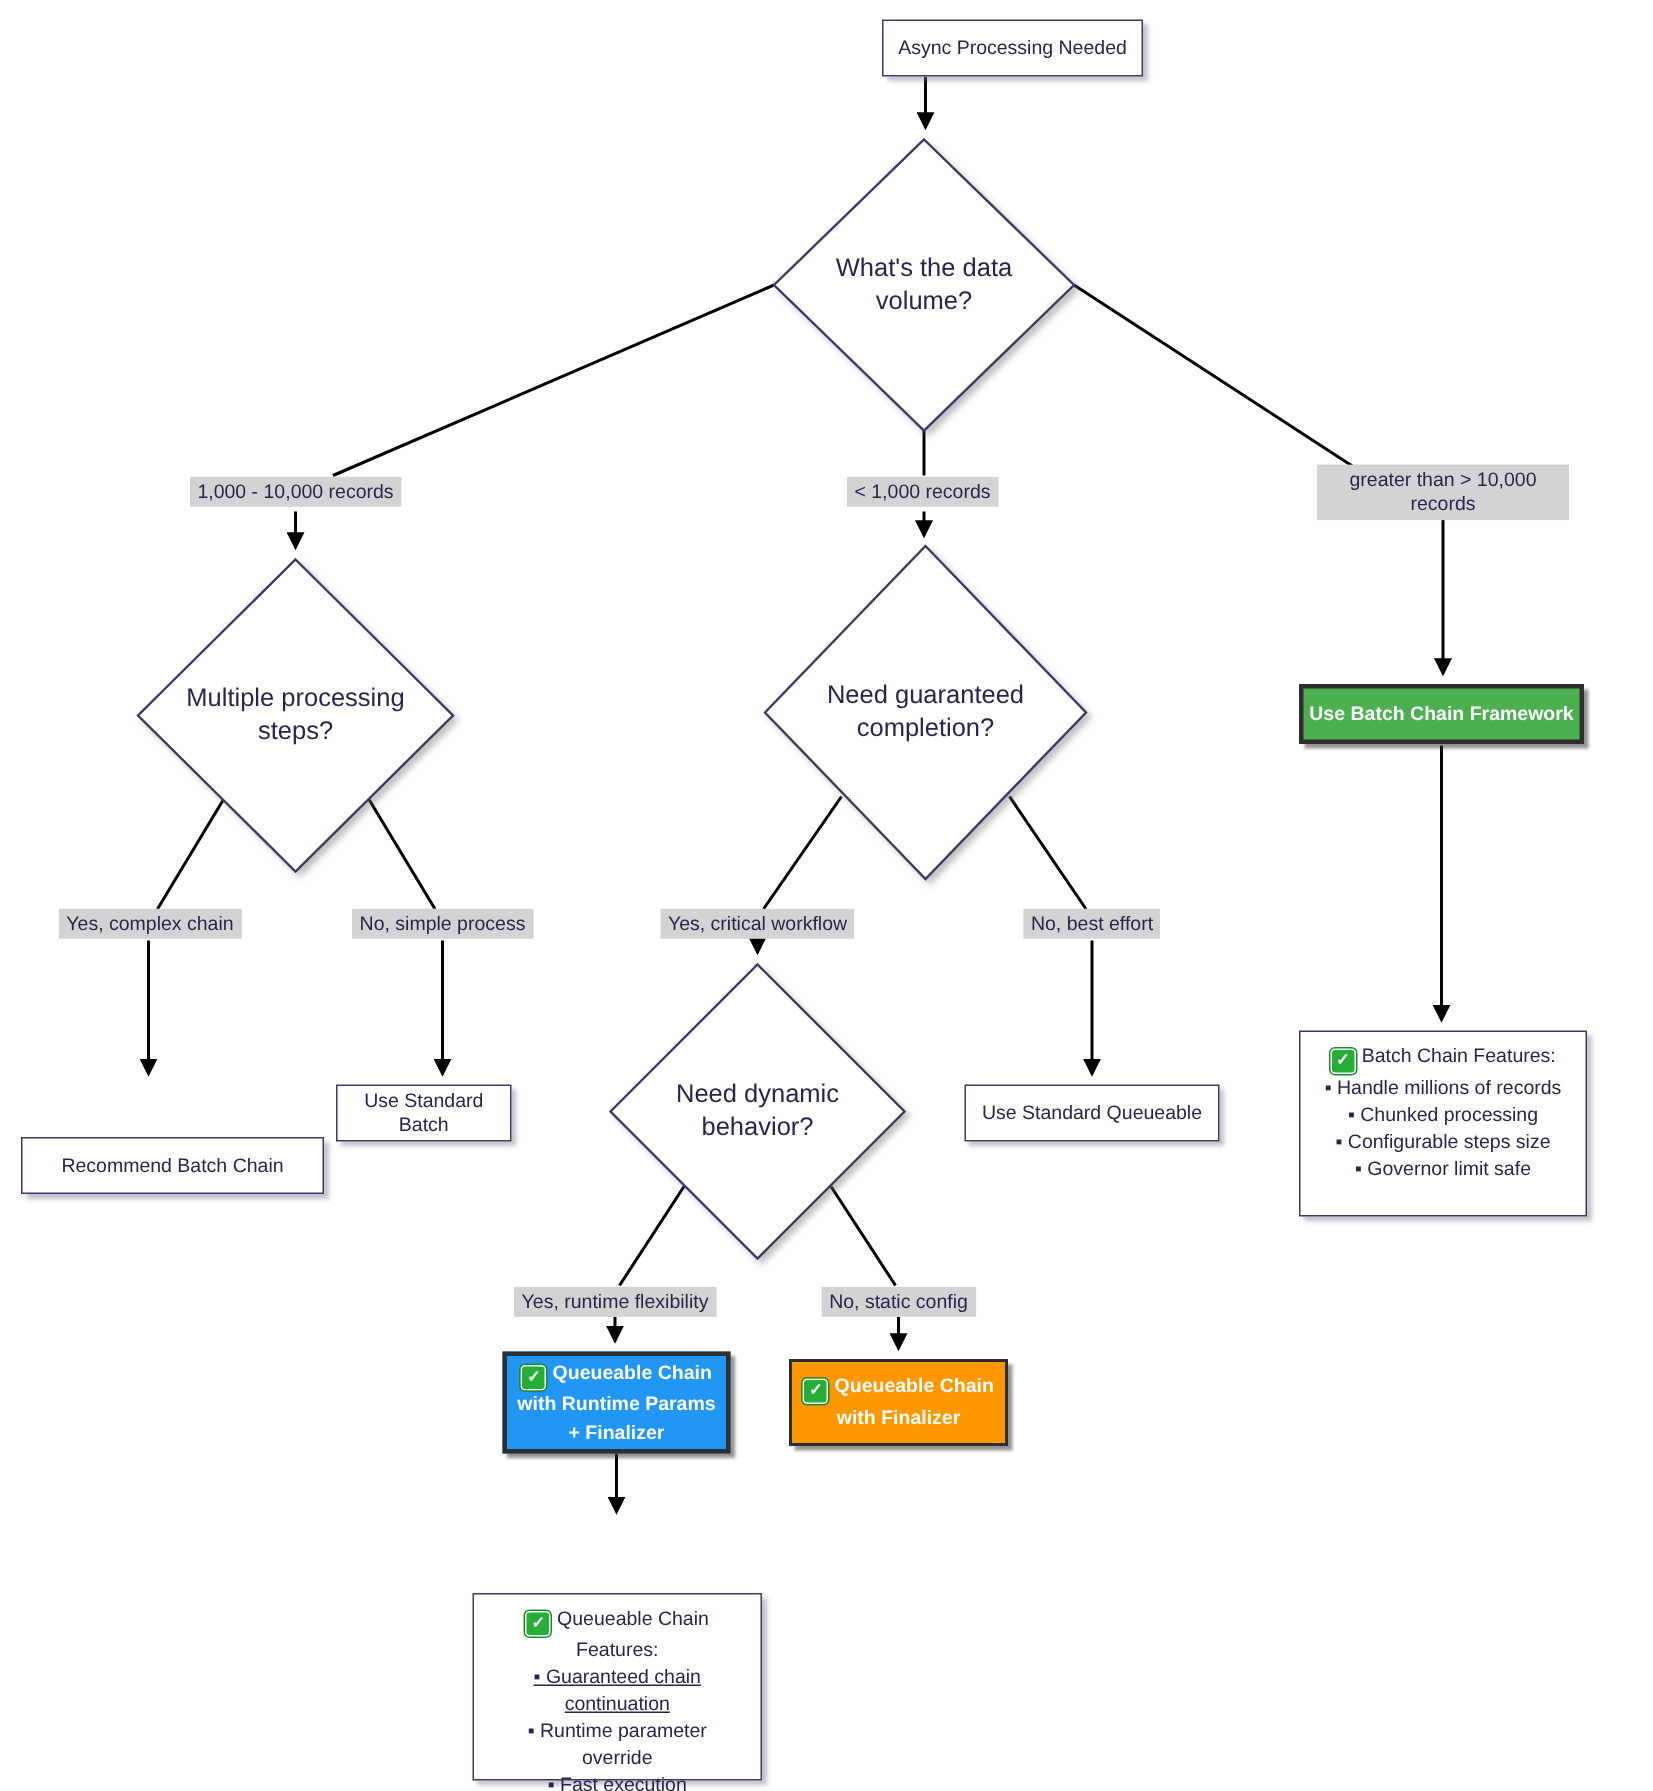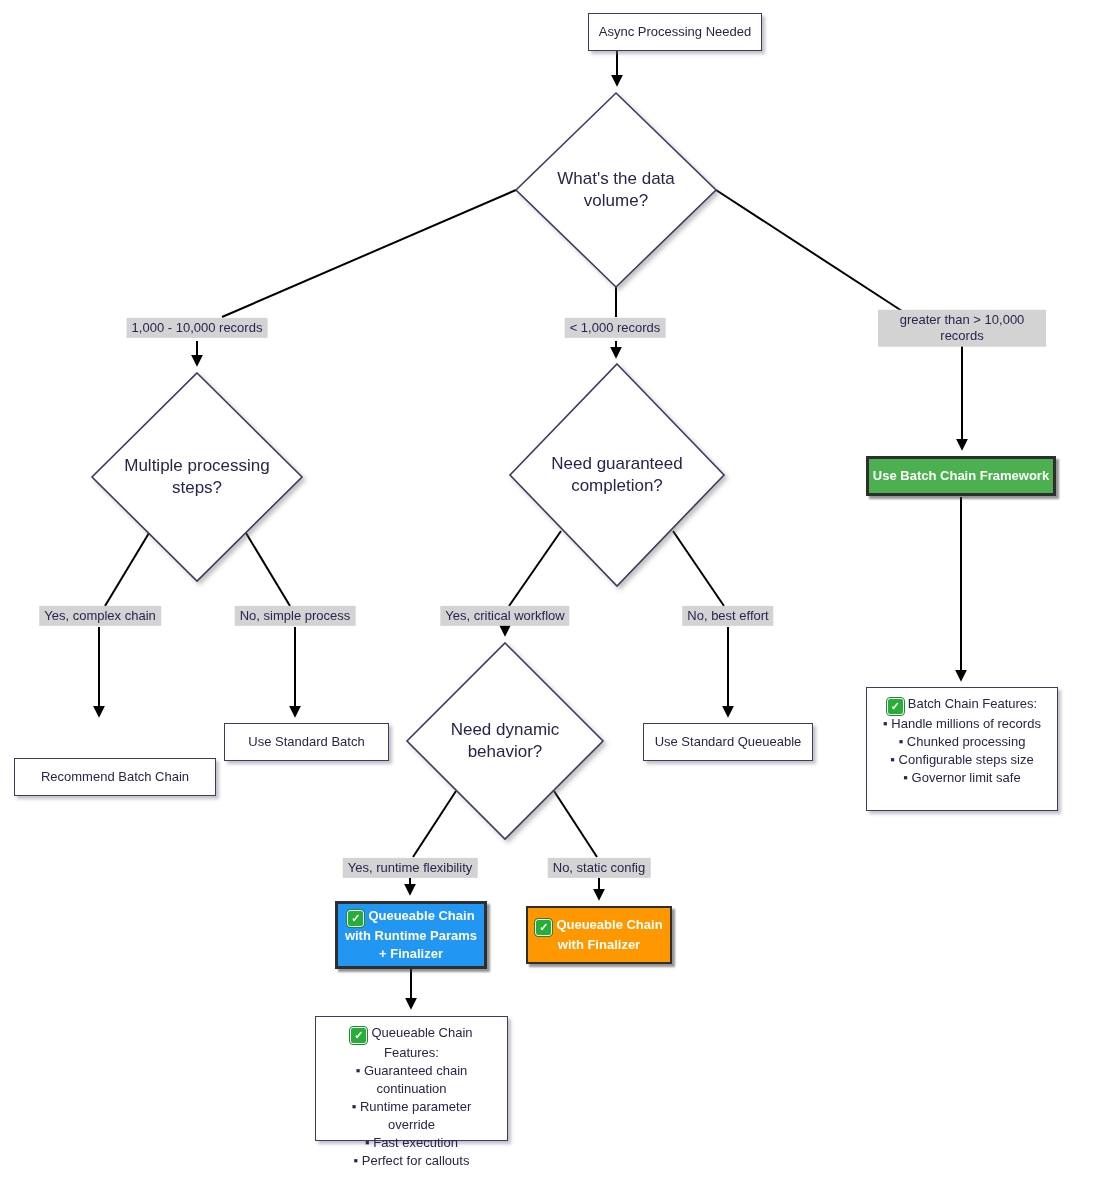--- a/index.html
+++ b/index.html
@@ -120,21 +120,21 @@
   <div class="elabel" style="left:615px;top:328px;">&lt; 1,000 records</div>
   <div class="elabel wrap" style="left:962px;top:328px;width:158px;">greater than &gt; 10,000 records</div>
   <div class="elabel" style="left:100px;top:616px;">Yes, complex chain</div>
   <div class="elabel" style="left:295px;top:616px;">No, simple process</div>
   <div class="elabel" style="left:505px;top:616px;">Yes, critical workflow</div>
   <div class="elabel" style="left:728px;top:616px;">No, best effort</div>
   <div class="elabel" style="left:410px;top:868px;">Yes, runtime flexibility</div>
   <div class="elabel" style="left:599px;top:868px;">No, static config</div>
 
   <div class="node" style="left:14px;top:723px;width:202px;height:38px;margin-top:35px;">Recommend Batch Chain</div>
-  <div class="node" style="left:224px;top:723px;width:165px;height:38px;">Use Standard Batch</div>
+  <div class="node" style="left:224px;top:723px;width:117px;height:38px;">Use Standard Batch</div>
   <div class="node" style="left:643px;top:723px;width:170px;height:38px;">Use Standard Queueable</div>
 
   <div class="node colored green" style="left:866px;top:456px;width:190px;height:40px;">Use Batch Chain Framework</div>
 
   <div class="node colored blue" style="left:335px;top:901px;width:152px;height:68px;">
     <div>
       <span class="check">✓</span><span>Queueable Chain</span>
     </div>
     <div>with Runtime Params</div>
     <div>+ Finalizer</div>
@@ -150,23 +150,23 @@
   <div class="node feat" style="left:866px;top:687px;width:192px;height:124px;">
     <div class="feat-title">
       <span class="check">✓</span><span>Batch Chain Features:</span>
     </div>
     <div>▪ Handle millions of records</div>
     <div>▪ Chunked processing</div>
     <div>▪ Configurable steps size</div>
     <div>▪ Governor limit safe</div>
   </div>
 
-  <div class="node feat" style="left:315px;top:1016px;width:193px;height:125px;">
+  <div class="node feat" style="left:315px;top:1062px;width:193px;height:125px;">
     <div class="feat-title" style="width:165px;">
       <span class="check">✓</span><span>Queueable Chain Features:</span>
     </div>
-    <div style="width:170px;">▪ Guaranteed chain continuation</div>
+    <div style="width:170px;text-decoration:underline;">▪ Guaranteed chain continuation</div>
     <div style="width:170px;">▪ Runtime parameter override</div>
     <div style="width:170px;">▪ Fast execution</div>
     <div style="width:170px;">▪ Perfect for callouts</div>
   </div>
 
 </div>
 
 </body></html>

